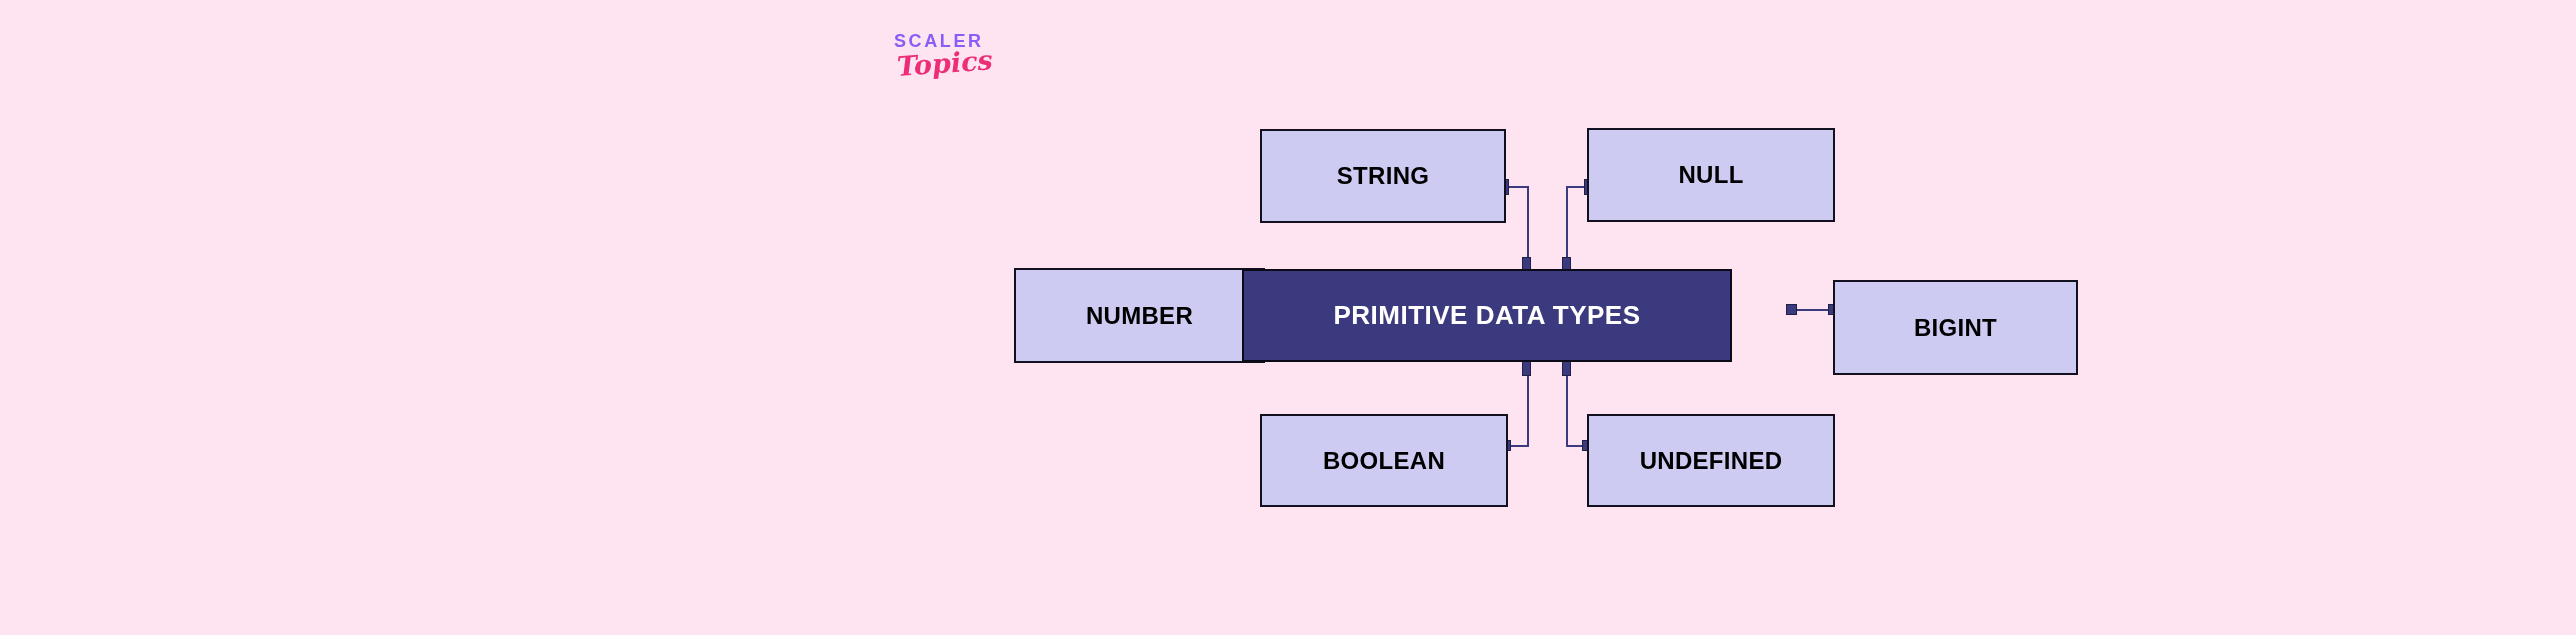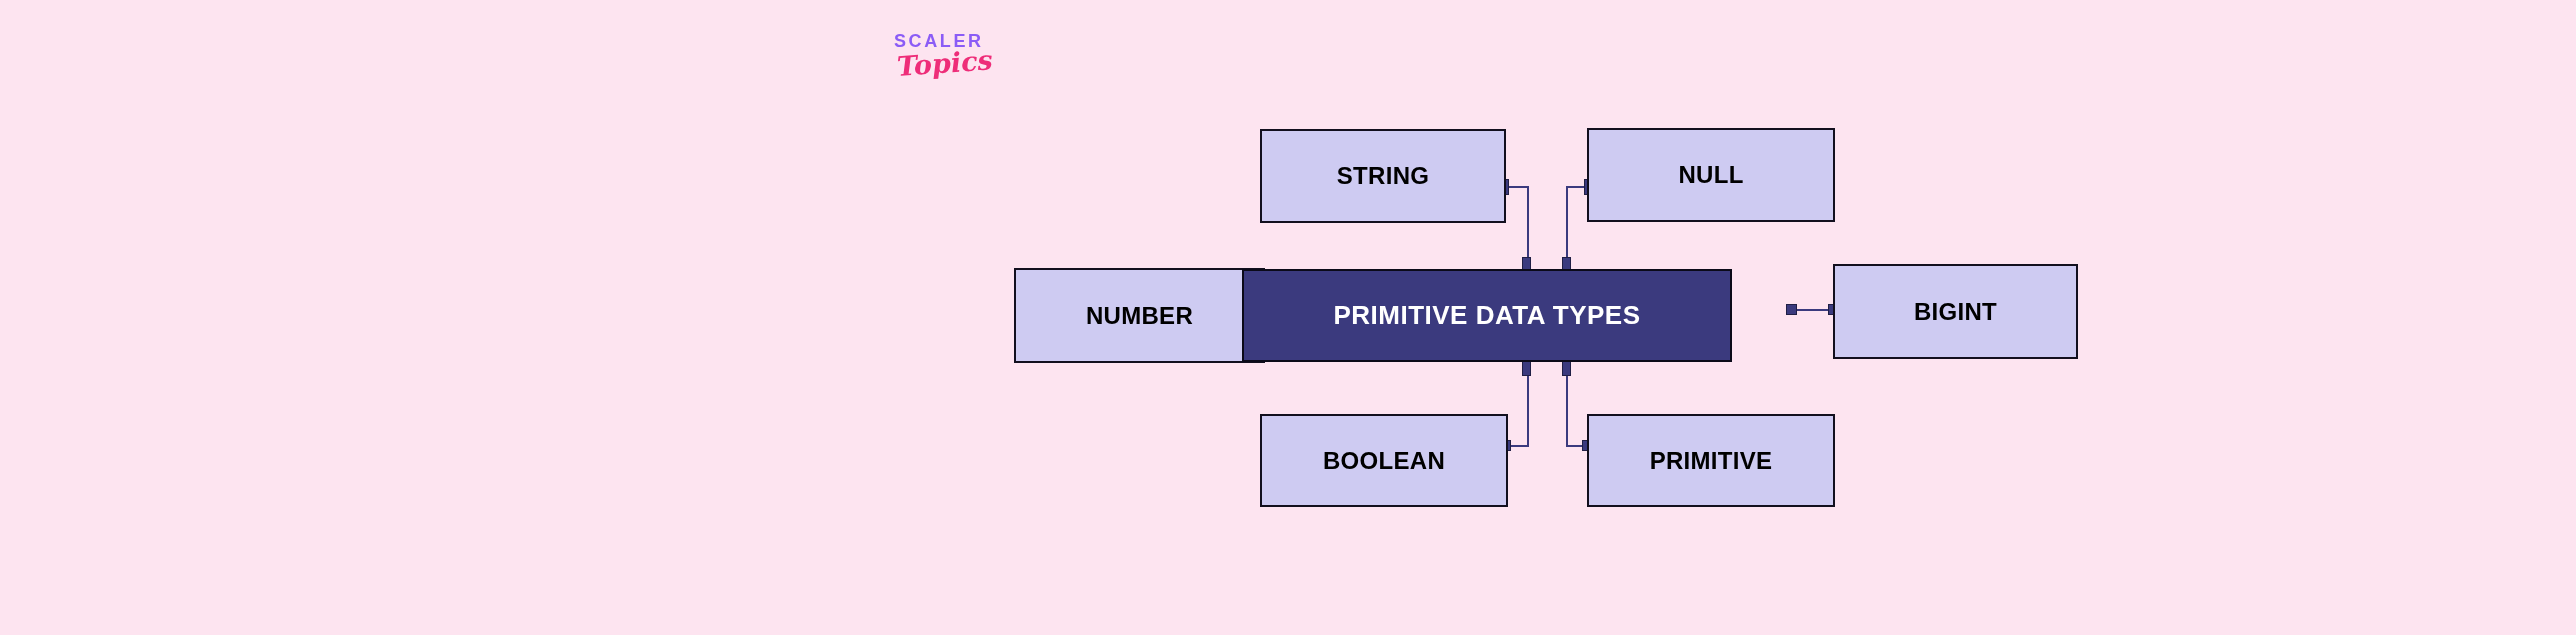--- a/index.html
+++ b/index.html
@@ -133,20 +133,20 @@
   <div class="conn-node" style="left:1582px; top:440px;"></div>
 
   <div class="node" style="left:1260px; top:129px; width:246px; height:94px;">STRING</div>
 
   <div class="node" style="left:1587px; top:128px; width:248px; height:94px;text-align:center;">NULL</div>
 
   <div class="node" style="left:1014px; top:268px; width:251px; height:95px;">NUMBER</div>
 
   <div class="node center" style="left:1242px; top:269px; width:490px; height:93px;">PRIMITIVE DATA TYPES</div>
 
-  <div class="node" style="left:1833px; top:264px; width:245px; height:95px;">BIGINT</div>
+  <div class="node" style="left:1833px; top:280px; width:245px; height:95px;">BIGINT</div>
 
   <div class="node" style="left:1260px; top:414px; width:248px; height:93px;">BOOLEAN</div>
 
-  <div class="node" style="left:1587px; top:414px; width:248px; height:93px;">PRIMITIVE</div>
+  <div class="node" style="left:1587px; top:414px; width:248px; height:93px;">UNDEFINED</div>
 
 </div>
 
 
 </body></html>

